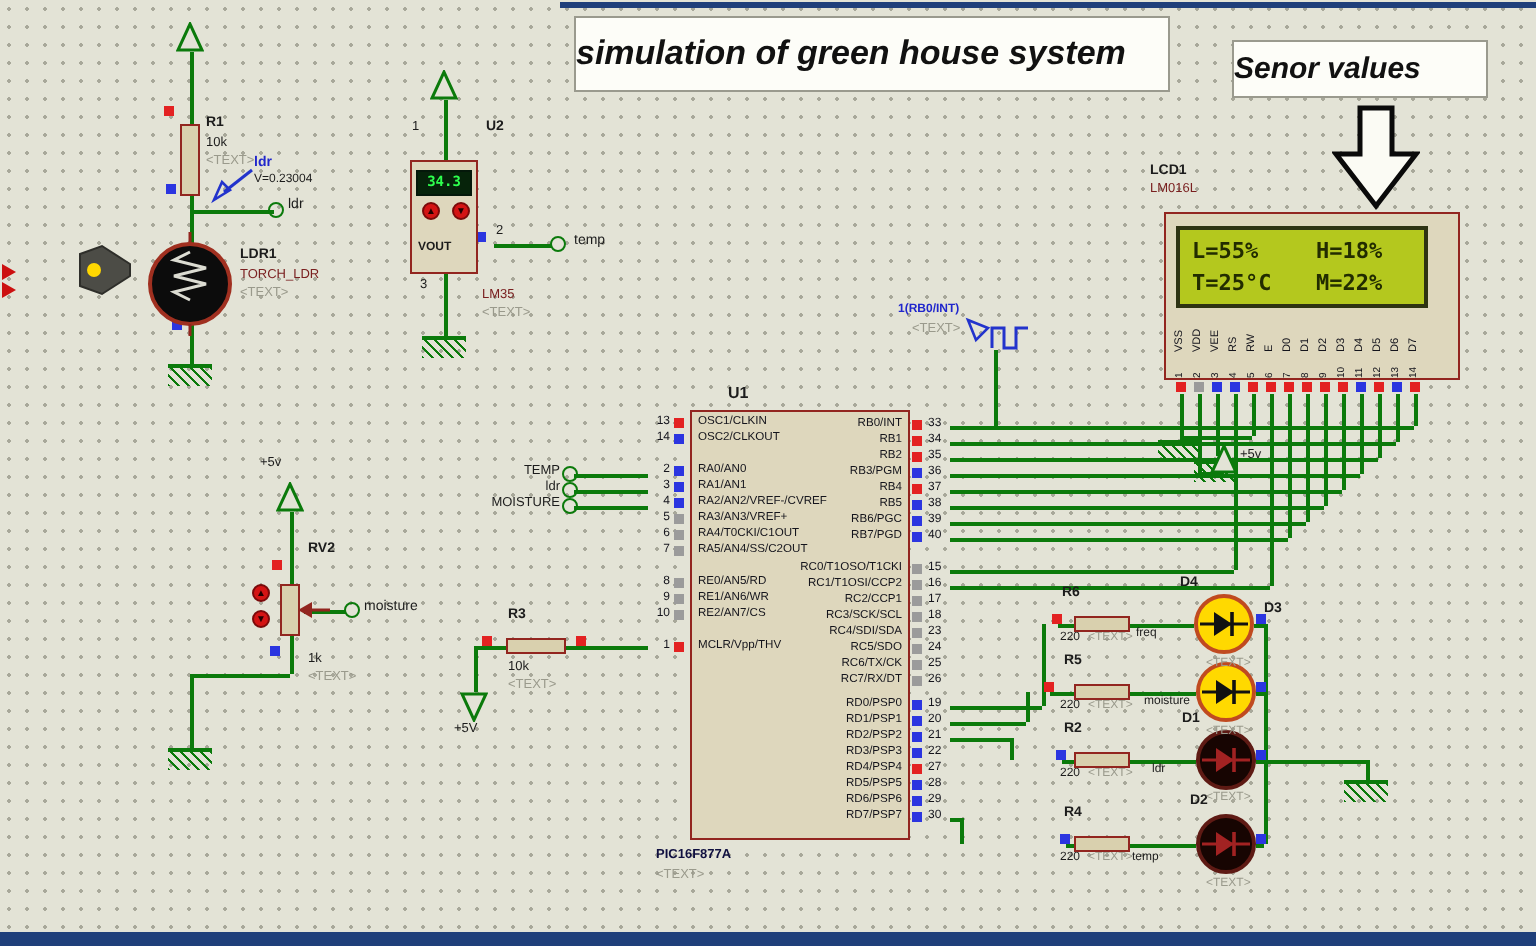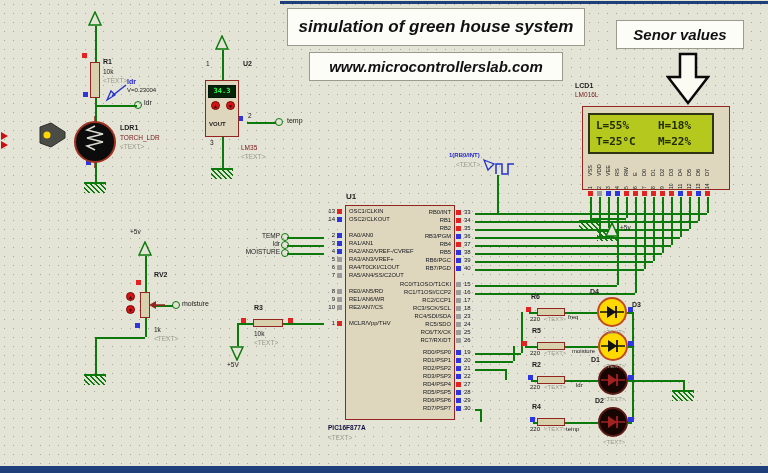--- a/index.html
+++ b/index.html
@@ -17,21 +17,21 @@
   .wire{position:absolute;background:#0b7a0b;}
   .sq{position:absolute;width:5px;height:5px;}
   .term{position:absolute;width:6px;height:6px;border:1.5px solid #0b7a0b;border-radius:50%;background:transparent;}
   .gnd{position:absolute;width:22px;height:9px;border-top:2px solid #0b7a0b;
        background:repeating-linear-gradient(45deg,#0b7a0b 0 1px,transparent 1px 3.5px);}
   .resistor{position:absolute;background:#d9d0ae;border:1.4px solid #92251f;box-sizing:border-box;}
   .comp-body{position:absolute;background:#ded7bd;border:1.4px solid #92251f;box-sizing:border-box;}
   .pinlbl{position:absolute;font:5.8px "Liberation Sans",sans-serif;color:#14141c;white-space:nowrap;}
   .pinnum{position:absolute;font:6px "Liberation Sans",sans-serif;color:#14141c;white-space:nowrap;}
   .titlebox{position:absolute;background:#fdfdf8;border:1px solid #9a9a8e;color:#111;
-    font-style:italic;font-weight:bold;text-align:center;font-family:"Liberation Sans",sans-serif;}
+    font-style:italic;font-weight:bold;text-align:left;font-family:"Liberation Sans",sans-serif;}
   .redbtn{position:absolute;width:9px;height:9px;border-radius:50%;background:#d41414;border:1px solid #7a0a0a;
     color:#200;font-size:5px;text-align:center;line-height:9px;box-sizing:border-box;}
   .vt{position:absolute;font:5.5px "Liberation Sans",sans-serif;color:#14141c;white-space:nowrap;
       transform:rotate(-90deg);transform-origin:0 0;}
   .ledring{position:absolute;width:30px;height:30px;border-radius:50%;box-sizing:border-box;}
 </style>
 </head>
 <body>
 
 <div id="canvas">
@@ -171,23 +171,20 @@
 
   <div class="abs" style="left:280px;top:1px;width:488px;height:3px;background:#1f3f7a;"></div>
   <div class="abs" style="left:0;top:466px;width:768px;height:7px;background:#1f3f7a;"></div>
 
   <div class="abs" style="left:1px;top:132px;width:0;height:0;border-top:4px solid transparent;border-bottom:4px solid transparent;border-left:7px solid #cc1010;"></div>
   <div class="abs" style="left:1px;top:141px;width:0;height:0;border-top:4px solid transparent;border-bottom:4px solid transparent;border-left:7px solid #cc1010;"></div>
 
   <div class="titlebox" style="left:287px;top:8px;width:296px;height:36px;font-size:17px;line-height:36px;">
     <span>simulation of green house system</span>
   </div>
-  <div class="titlebox" style="left:309px;top:52px;width:252px;height:27px;font-size:15px;line-height:27px;">
-    <span>www.microcontrollerslab.com</span>
-  </div>
   <div class="titlebox" style="left:616px;top:20px;width:126px;height:27px;font-size:15px;line-height:27px;">
     <span>Senor values</span>
   </div>
   <svg class="abs" style="left:666px;top:52px;" width="44" height="54">
     <polygon points="14,2 30,2 30,25 42,25 22,51 2,25 14,25" fill="#fbfbf4" stroke="#0a0a0a" stroke-width="2.5"></polygon>
   </svg>
 
   <div class="lbl ref" style="left:103px;top:58px;">R1</div>
   <div class="lbl" style="left:103px;top:68px;">10k</div>
   <div class="lbl gray" style="left:103px;top:77px;">&lt;TEXT&gt;</div>
@@ -251,21 +248,21 @@
   <div class="lbl" style="left:258px;top:240px;width:22px;text-align:right;">ldr</div>
   <div class="lbl" style="left:232px;top:248px;width:48px;text-align:right;">MOISTURE</div>
 
   <div class="lbl blue" style="left:449px;top:152px;font-size:6px;font-weight:bold;">1(RB0/INT)</div>
   <div class="lbl gray" style="left:456px;top:161px;">&lt;TEXT&gt;</div>
   <svg class="abs" style="left:480px;top:152px;" width="38" height="26">
     <polygon points="4,8 14,12 8,18" fill="none" stroke="#2233cc" stroke-width="1.3"></polygon>
     <polyline points="16,22 16,12 22,12 22,22 28,22 28,12 34,12" fill="none" stroke="#2233cc" stroke-width="1.5"></polyline>
   </svg>
 
-  <div class="lbl ref" style="left:346px;top:193px;font-size:8px;">U1</div>
+  <div class="lbl ref" style="left:364px;top:193px;font-size:8px;">U1</div>
   <div class="comp-body" style="left:345px;top:205px;width:110px;height:215px;"></div>
   <div class="lbl" style="left:328px;top:424px;color:#101040;font-weight:bold;">PIC16F877A</div>
   <div class="lbl gray" style="left:328px;top:434px;">&lt;TEXT&gt;</div>
 
   <div class="lbl ref" style="left:575px;top:82px;">LCD1</div>
   <div class="lbl model" style="left:575px;top:91px;">LM016L</div>
   <div class="comp-body" style="left:582px;top:106px;width:148px;height:84px;background:#ded7bd;"></div>
   <div class="abs" style="left:588px;top:113px;width:126px;height:41px;background:#b4c81e;border:2px solid #2e3312;box-sizing:border-box;font:bold 11px 'DejaVu Sans Mono',monospace;color:#222c00;">
     <span class="abs" style="left:6px;top:4px;">L=55%</span>
     <span class="abs" style="left:68px;top:4px;">H=18%</span>

